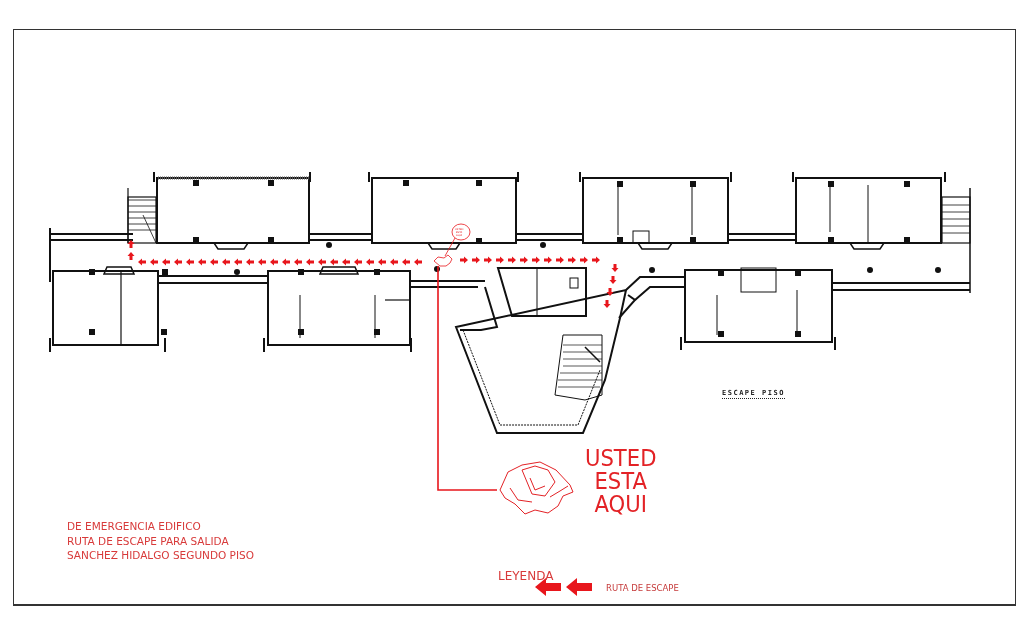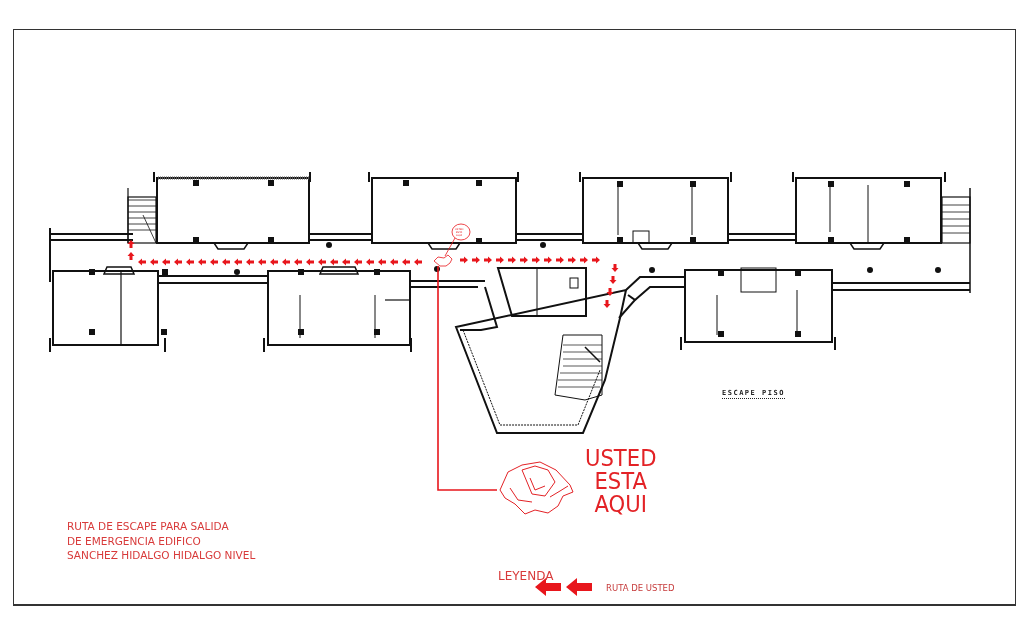--- a/index.html
+++ b/index.html
@@ -262,19 +262,19 @@
 
 <div class="floor-label">ESCAPE PISO</div>
 
 <div class="red-text you-here">
   <div>USTED</div>
   <div>ESTA</div>
   <div>AQUI</div>
 </div>
 
 <div class="red-text caption">
+  <div>DE EMERGENCIA EDIFICO</div>
   <div>RUTA DE ESCAPE PARA SALIDA</div>
-  <div>DE EMERGENCIA EDIFICO</div>
-  <div>SANCHEZ HIDALGO HIDALGO NIVEL</div>
+  <div>SANCHEZ HIDALGO SEGUNDO PISO</div>
 </div>
 
 <div class="red-text legend">LEYENDA</div>
-<div class="red-text route-label">RUTA DE USTED</div>
+<div class="red-text route-label">RUTA DE ESCAPE</div>
 
 </body></html>

